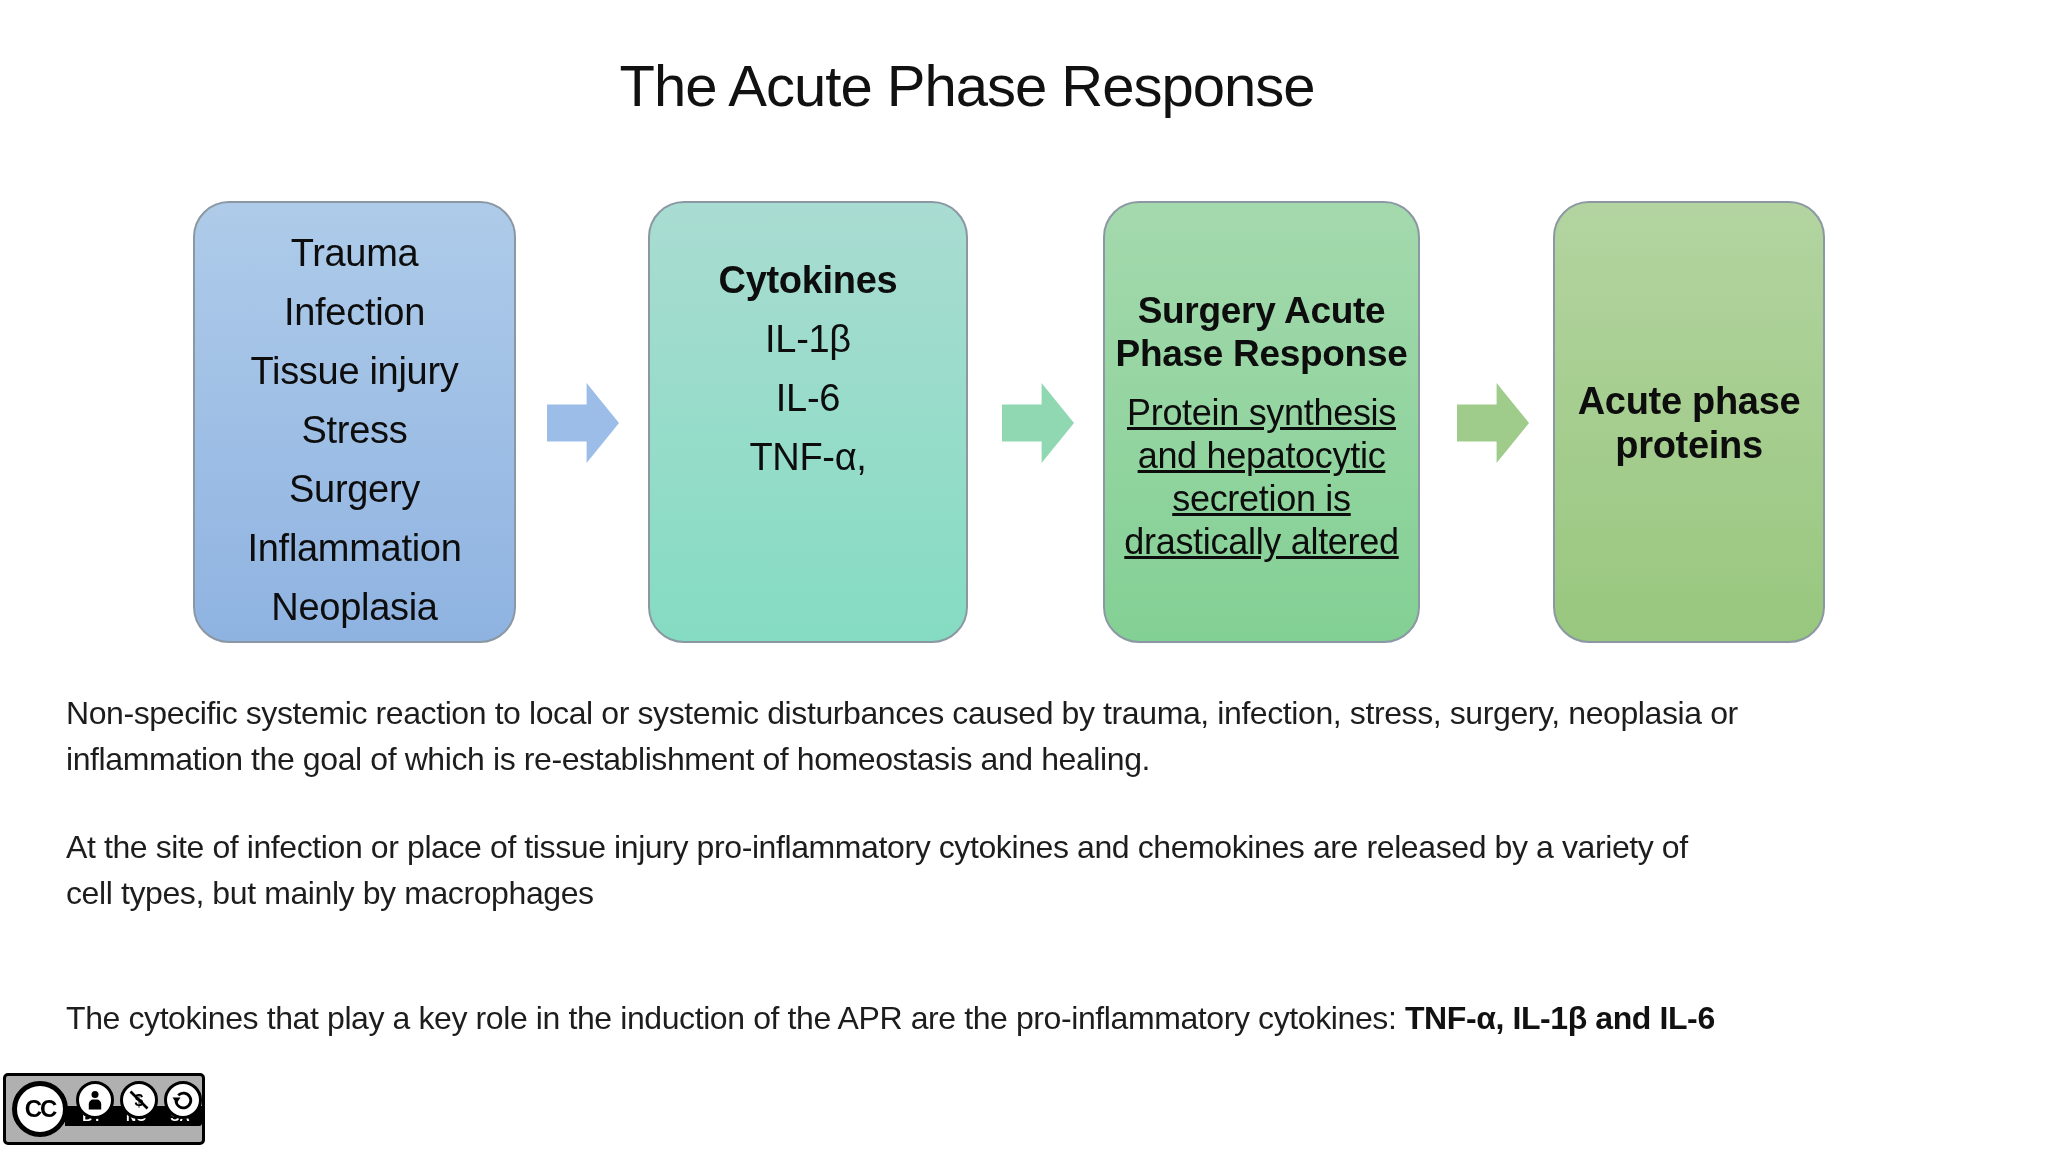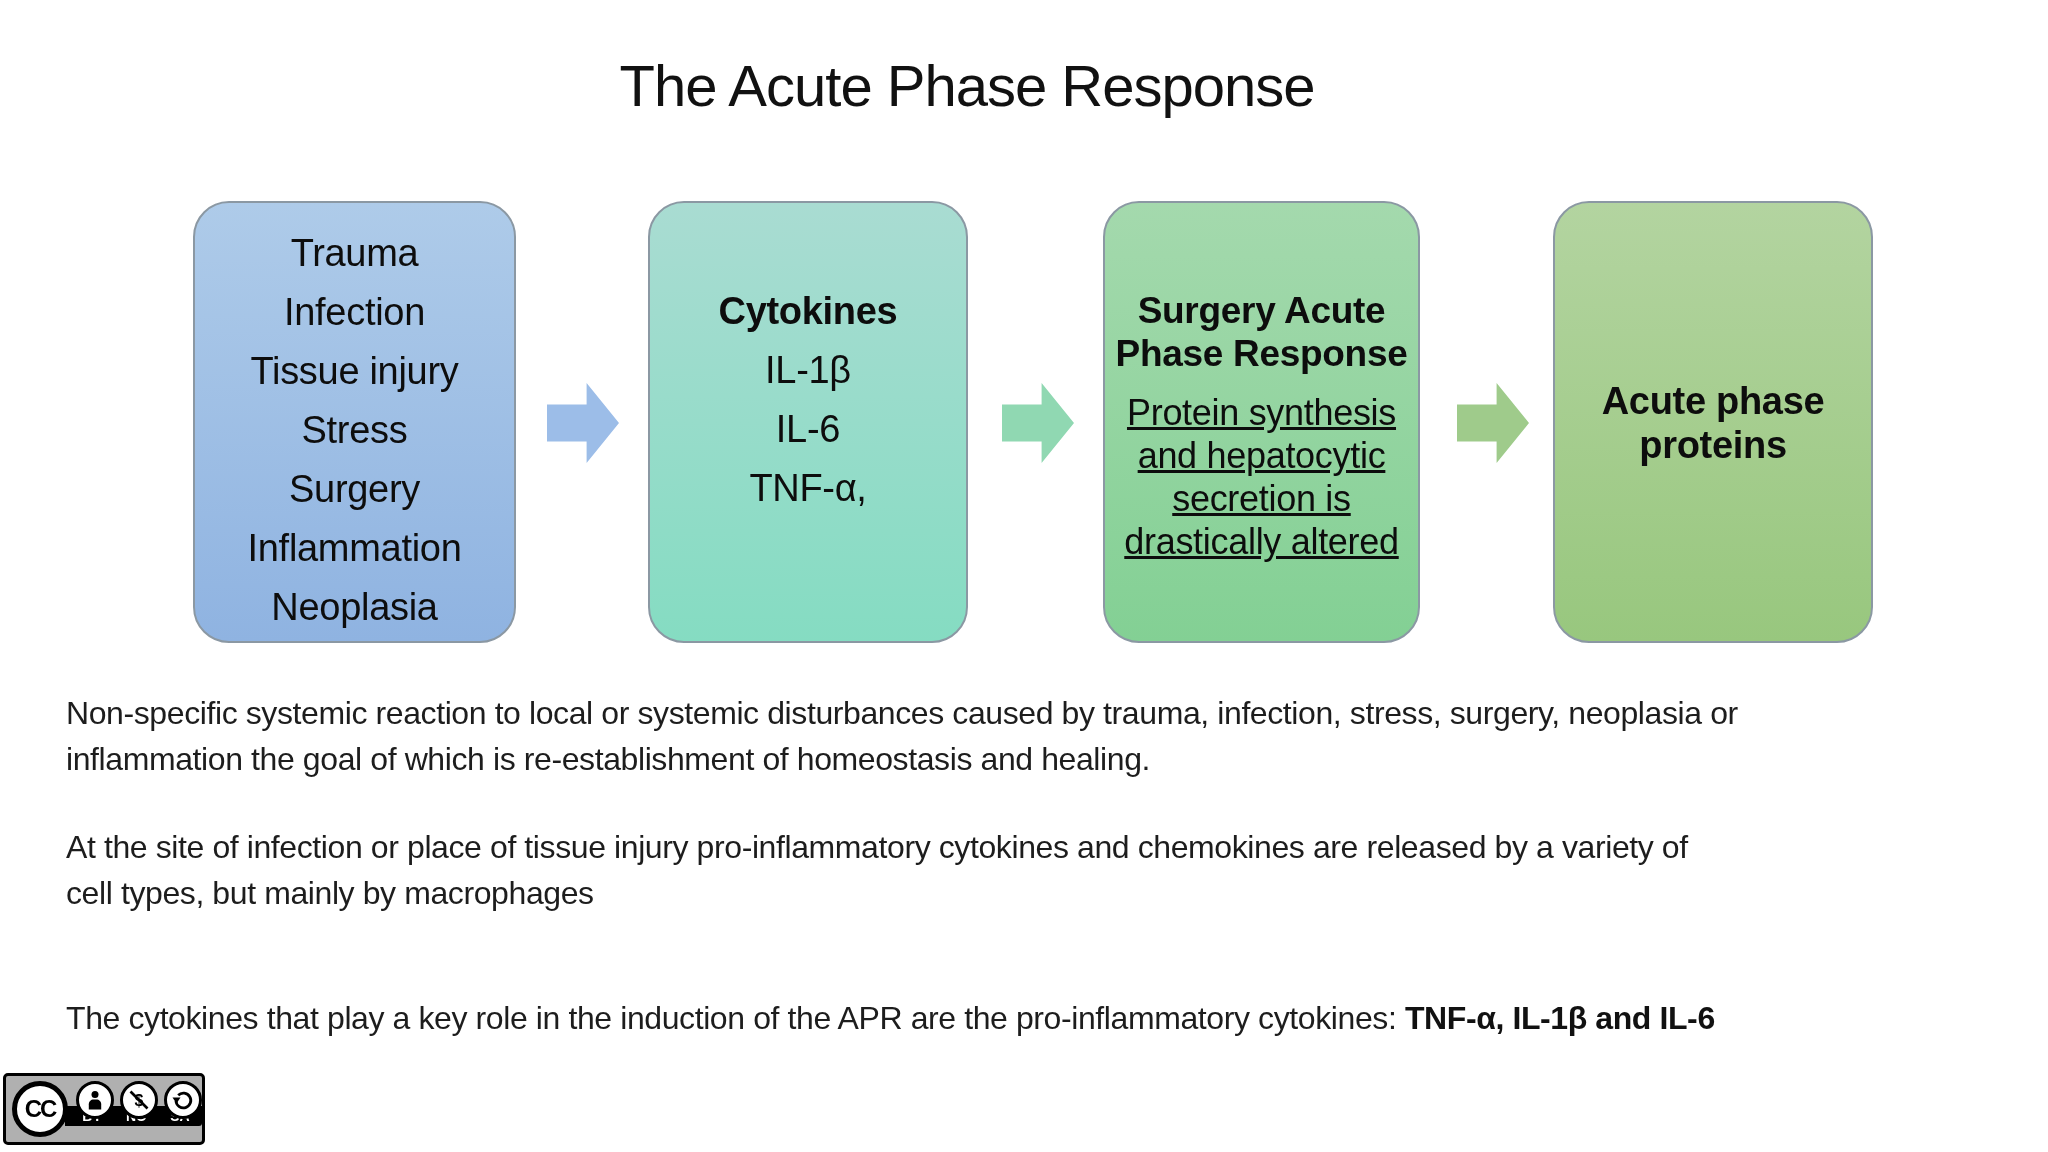--- a/index.html
+++ b/index.html
@@ -14,26 +14,26 @@
 
   .flow-box {
     position: absolute; top: 201px; height: 442px;
     border-radius: 36px; border: 2px solid #8b98a3;
     box-sizing: border-box; text-align: center; color: #0d0d0d;
     letter-spacing: -0.3px;
   }
   .box-triggers  { left: 193px;  width: 323px; background: linear-gradient(180deg, #aecbe9 0%, #8fb3e1 100%); }
   .box-cytokines { left: 648px;  width: 320px; background: linear-gradient(180deg, #a9dcd2 0%, #85dcc2 100%); }
   .box-hepatic   { left: 1103px; width: 317px; background: linear-gradient(180deg, #a4d9ad 0%, #83d094 100%); }
-  .box-proteins  { left: 1553px; width: 320px; background: linear-gradient(180deg, #b3d4a0 0%, #98c77e 100%); }
+  .box-proteins  { left: 1553px; width: 272px; background: linear-gradient(180deg, #b3d4a0 0%, #98c77e 100%); }
 
   .box-triggers .line  { font-size: 38px; line-height: 59px; }
   .box-triggers .lines { padding-top: 21px; }
 
-  .box-cytokines .lines { padding-top: 79px; }
+  .box-cytokines .lines { padding-top: 48px; }
   .box-cytokines .line  { font-size: 38px; line-height: 59px; }
   .box-cytokines .heading { font-size: 38px; line-height: 59px; font-weight: bold; }
 
   .box-hepatic .headlines { padding-top: 86px; }
   .box-hepatic .headline  { font-size: 37px; line-height: 43px; font-weight: bold; }
   .box-hepatic .bodylines { padding-top: 16px; }
   .box-hepatic .bodyline  { font-size: 36px; line-height: 43px; text-decoration: underline; }
 
   .box-proteins .headlines { padding-top: 176px; }
   .box-proteins .headline  { font-size: 38px; line-height: 44px; font-weight: bold; }

